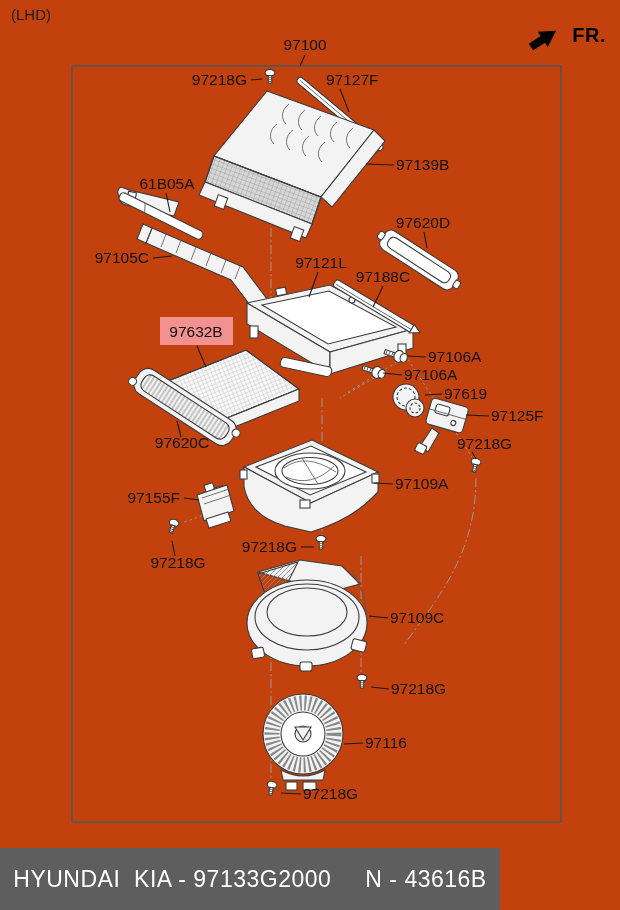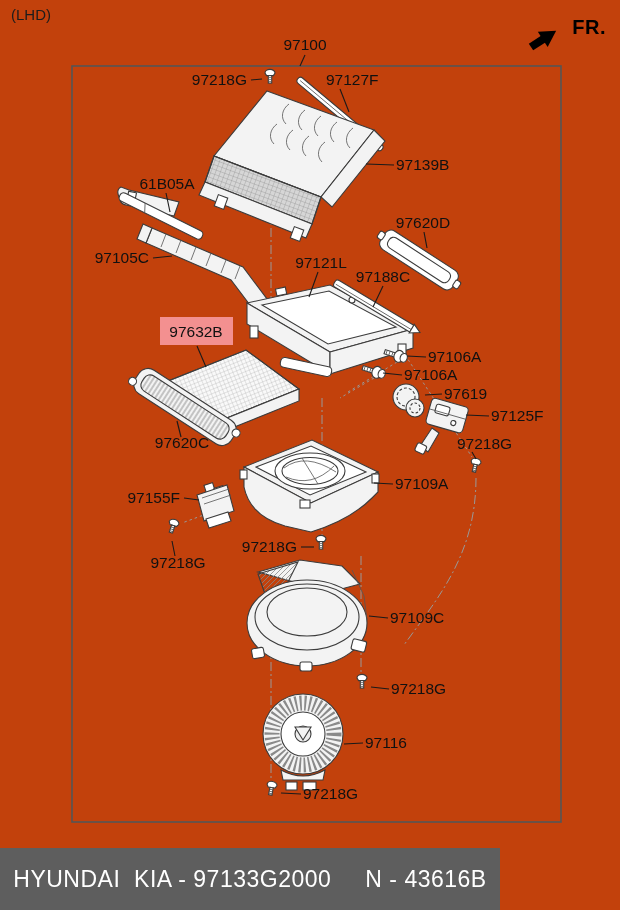--- a/index.html
+++ b/index.html
@@ -1,20 +1,20 @@
 <!DOCTYPE html>
 <html><head>
 <meta charset="utf-8">
 <style>
   html,body{margin:0;padding:0;background:#fff;}
   .page{position:relative;width:620px;height:910px;background:#c2410c;overflow:hidden;
         font-family:"Liberation Sans",sans-serif;color:#111;}
   .lhd{position:absolute;left:11px;top:6px;font-size:15px;color:#1c1c1c;}
   .fr-wrap{position:absolute;top:12px;right:14px;width:80px;height:44px;}
-  .fr-text{position:absolute;right:0;top:4px;font-size:20px;font-weight:bold;color:#000;letter-spacing:0.5px;}
+  .fr-text{position:absolute;right:0;top:12px;font-size:20px;font-weight:bold;color:#000;letter-spacing:0.5px;}
   .fr-arrow{position:absolute;left:2px;top:16px;}
   svg#diagram{position:absolute;left:0;top:0;}
   
   .st{stroke:#3c3c3c;stroke-width:1.1;}
   .fw{fill:#fff;stroke:#3c3c3c;stroke-width:1.1;}
   .fl{fill:#f3f3f3;stroke:#3c3c3c;stroke-width:1.1;}
   .thin{stroke:#555;stroke-width:0.8;fill:none;}
   .leader{stroke:#1a1a1a;stroke-width:1.1;}
   .dashdot{stroke:#999;stroke-width:1;stroke-dasharray:9 3 2 3;fill:none;}
   .dot{stroke:#999;stroke-width:1;stroke-dasharray:2.5 3;fill:none;}

